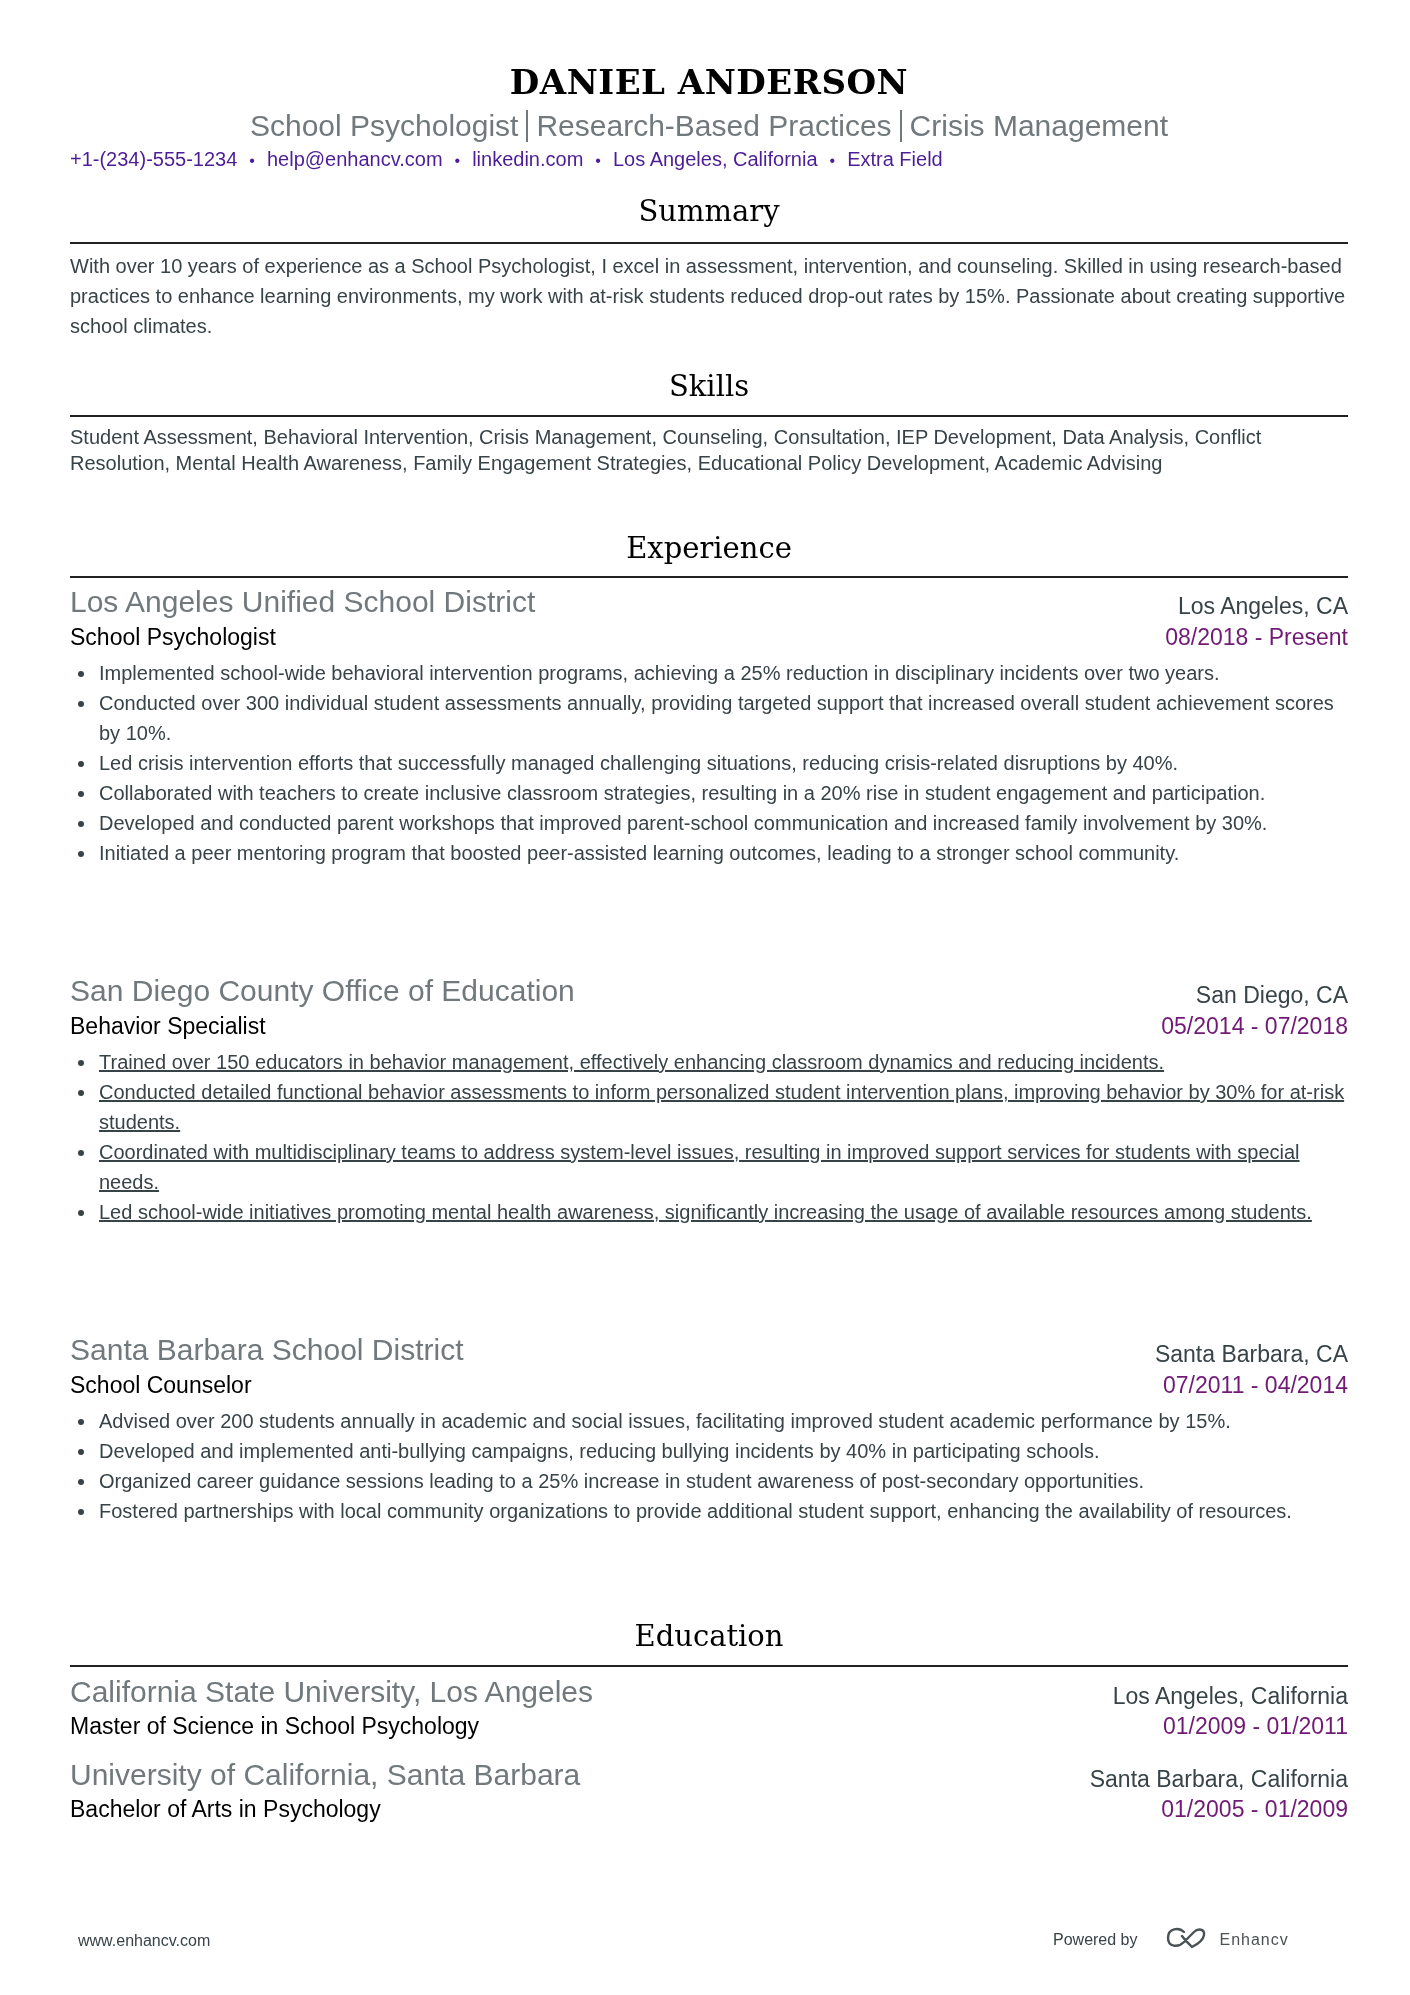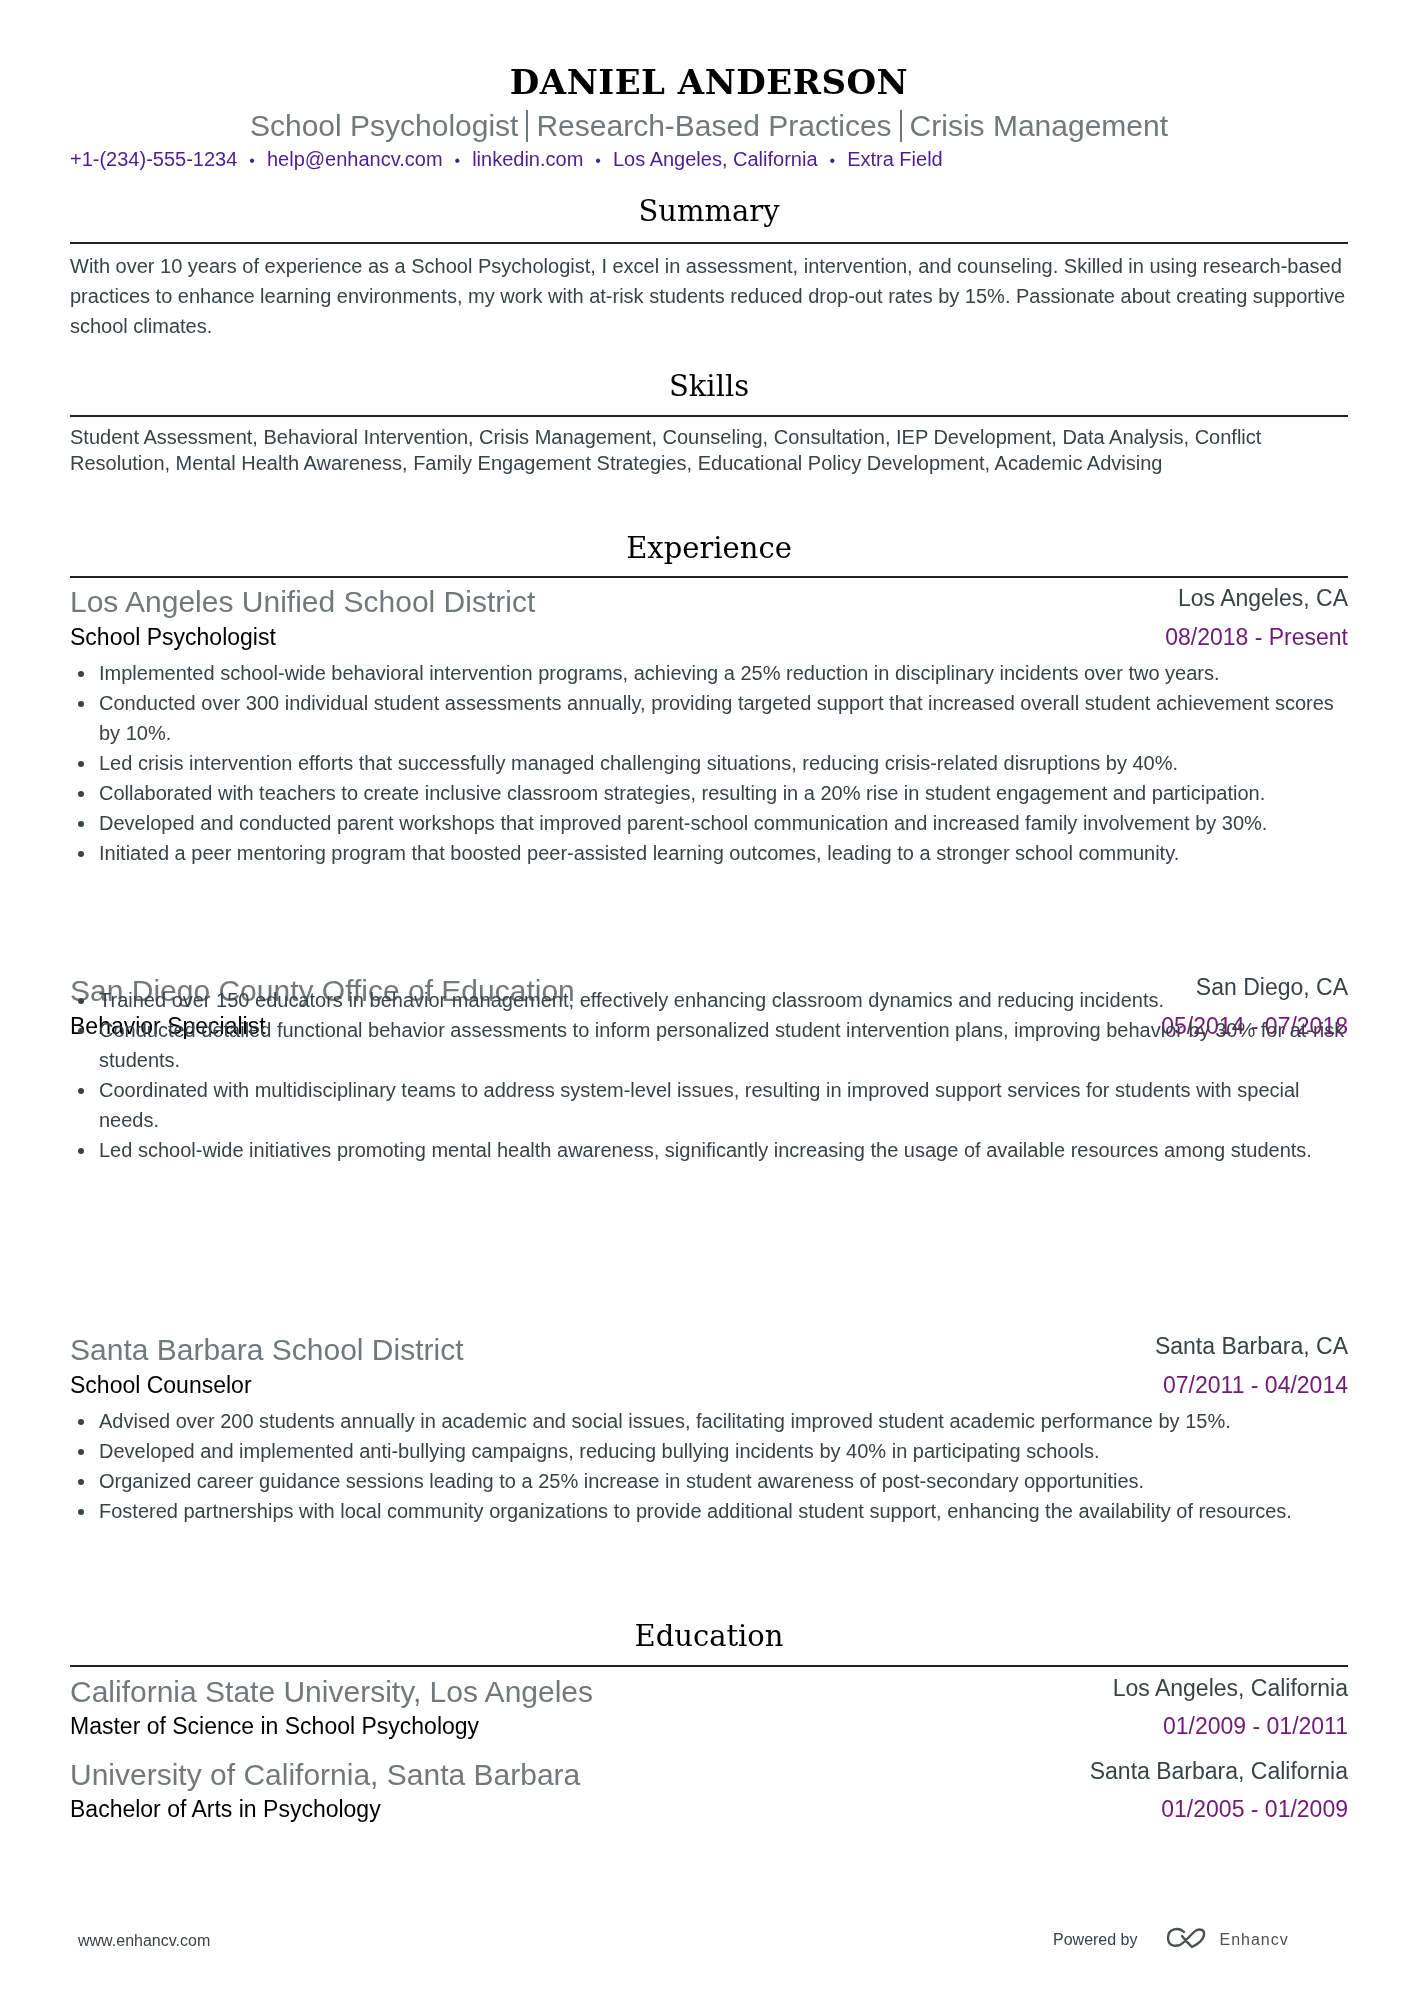--- a/index.html
+++ b/index.html
@@ -7,21 +7,21 @@
   .page{position:absolute;left:70px;top:0;width:1278px;}
   .name{position:absolute;left:0;width:1278px;top:60px;text-align:center;font-family:"DejaVu Serif","Liberation Serif",serif;font-weight:bold;font-size:34px;letter-spacing:0.5px;color:#000;line-height:44px;}
   .headline{position:absolute;left:0;width:1278px;top:106px;text-align:center;font-size:30px;color:#72797c;line-height:40px;}
   .headline .sep{display:inline-block;width:2px;height:32px;background:#72797c;vertical-align:-6px;margin:0 8px;}
   .contacts{position:absolute;left:0;width:1278px;top:146px;font-size:20px;color:#4c1d95;line-height:26px;}
   .contacts .dot{margin:0 12px;font-size:16px;}
   .sec-title{position:absolute;left:0;width:1278px;text-align:center;font-family:"DejaVu Serif","Liberation Serif",serif;font-size:29px;color:#000;line-height:36px;}
   .rule{position:absolute;left:0;width:1278px;height:2px;background:#222;}
   .para{position:absolute;left:0;width:1278px;font-size:20px;line-height:30px;color:#384347;}
   .skills{position:absolute;left:0;width:1278px;font-size:20px;line-height:25.5px;color:#384347;}
-  .row{position:absolute;left:0;width:1278px;display:flex;justify-content:space-between;align-items:flex-start;}
+  .row{position:absolute;left:0;width:1278px;display:flex;justify-content:space-between;align-items:flex-end;}
   .company{font-size:30px;color:#72797c;line-height:38px;}
   .loc{font-size:23px;color:#384347;line-height:30px;}
   .role{font-size:23px;color:#000;line-height:30px;}
   .date{font-size:23px;color:#701a75;line-height:30px;}
   ul.bullets{position:absolute;left:0;width:1278px;margin:0;padding:0;list-style:none;}
   ul.bullets li{position:relative;padding-left:29px;font-size:20px;line-height:30px;color:#384347;}
   ul.bullets li::before{content:"";position:absolute;left:8px;top:13px;width:6px;height:6px;border-radius:50%;background:#384347;}
   .footer-left{position:absolute;left:78px;top:1932px;font-size:16px;color:#384347;}
   .footer-right{position:absolute;left:1053px;top:1926px;display:flex;align-items:center;}
   .powered{font-size:16px;color:#384347;margin-right:26px;}
@@ -69,21 +69,21 @@
   </ul>
 
   <div class="row" style="top:972px;">
     <span class="company">San Diego County Office of Education</span>
     <span class="loc">San Diego, CA</span>
   </div>
   <div class="row" style="top:1011px;">
     <span class="role">Behavior Specialist</span>
     <span class="date">05/2014 - 07/2018</span>
   </div>
-  <ul class="bullets" style="top:985px;">
+  <ul class="bullets" style="top:1047px;text-decoration:underline;">
     <li>Trained over 150 educators in behavior management, effectively enhancing classroom dynamics and reducing incidents.</li>
     <li>Conducted detailed functional behavior assessments to inform personalized student intervention plans, improving behavior by 30% for at-risk students.</li>
     <li>Coordinated with multidisciplinary teams to address system-level issues, resulting in improved support services for students with special needs.</li>
     <li>Led school-wide initiatives promoting mental health awareness, significantly increasing the usage of available resources among students.</li>
   </ul>
 
   <div class="row" style="top:1331px;gap:21px;">
     <span class="company">Santa Barbara School District</span>
     <span class="loc">Santa Barbara, CA</span>
   </div>

